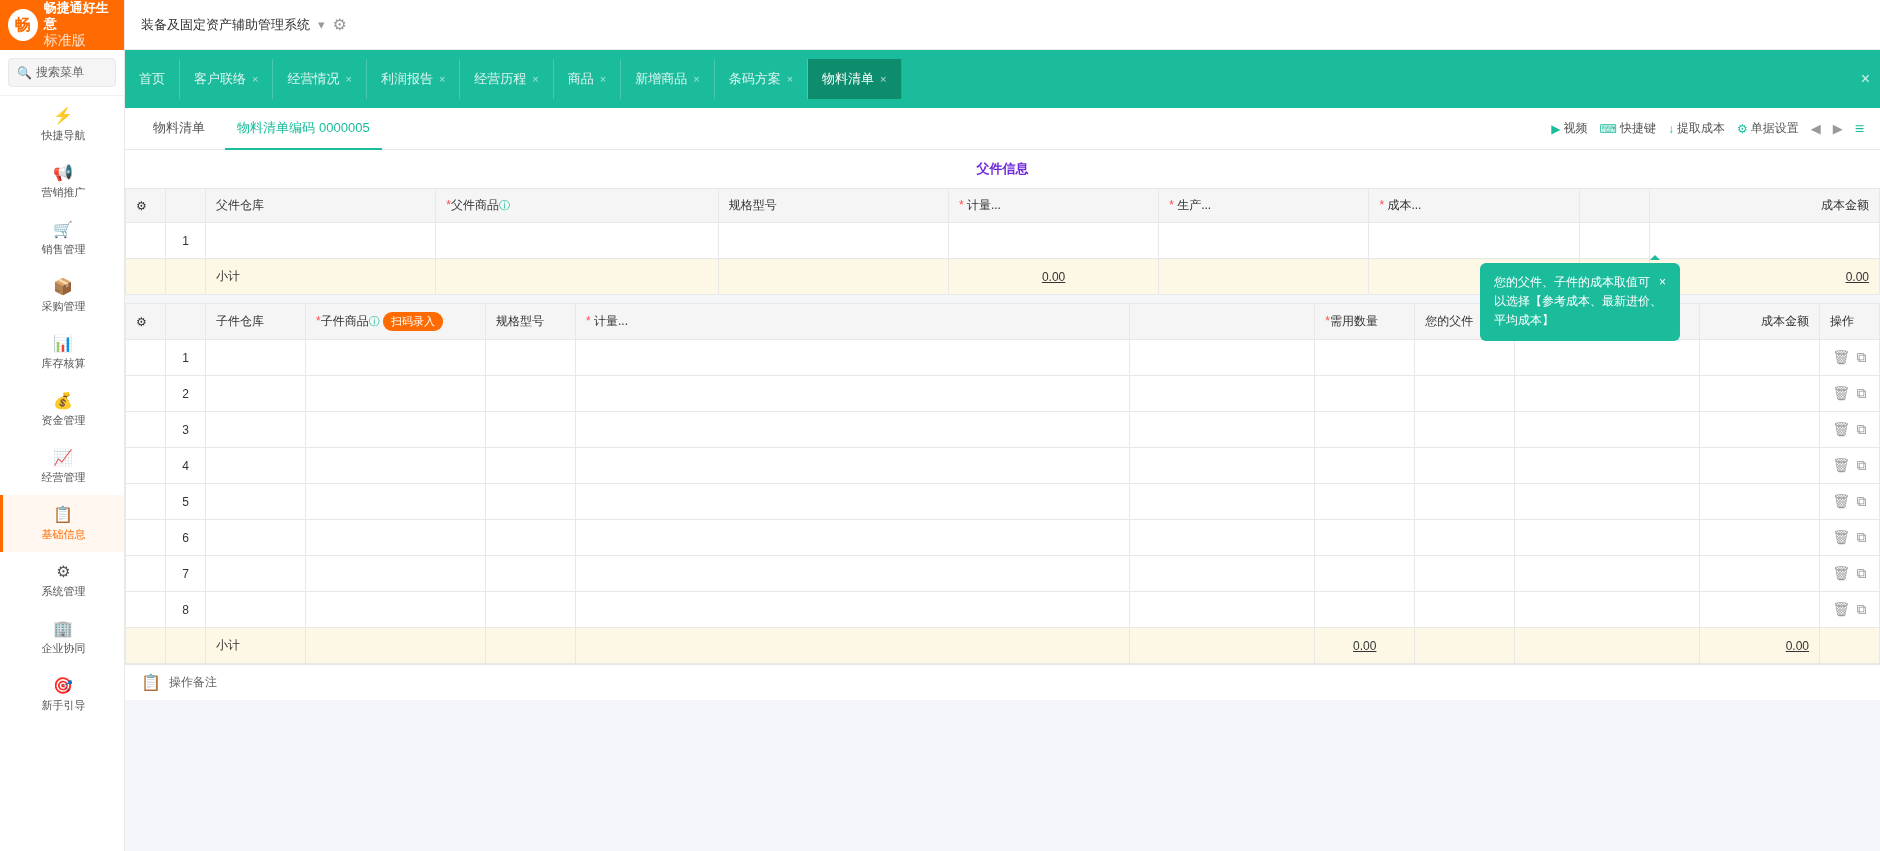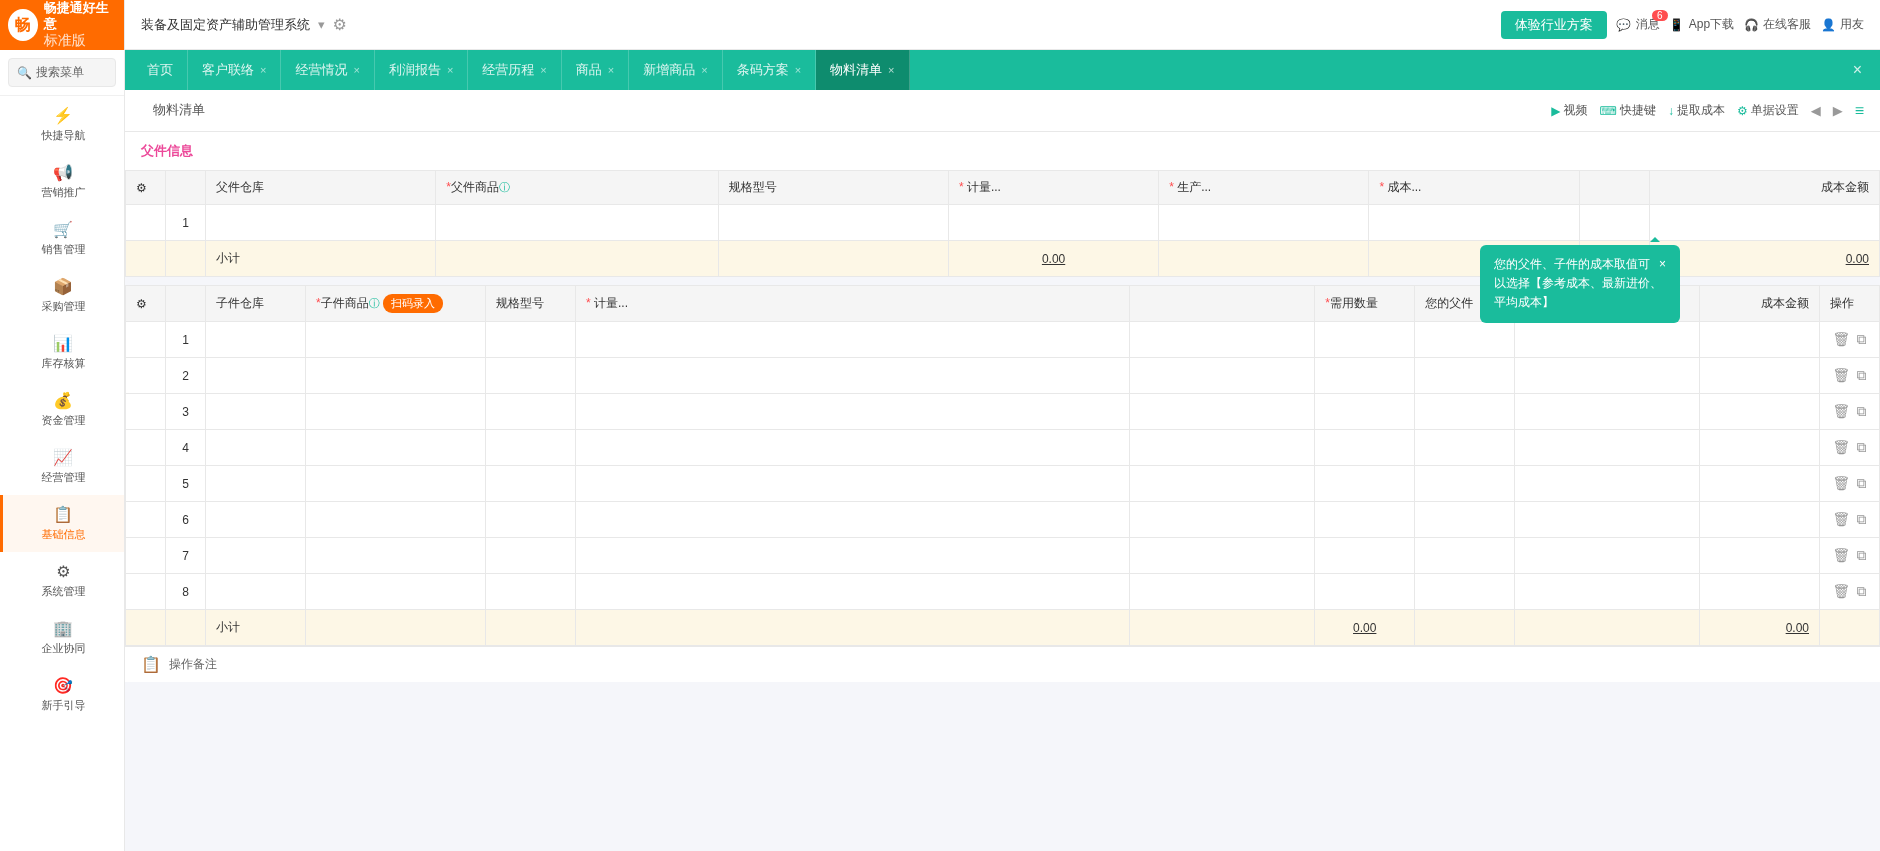--- a/index.html
+++ b/index.html
@@ -85,22 +85,22 @@
     .system-title { font-size: 13px; color: #333; }
     .header-icon-item { display: flex; align-items: center; gap: 4px; cursor: pointer; color: #555; font-size: 12px; position: relative; }
     .badge { background: #ff4d4f; color: #fff; border-radius: 10px; font-size: 10px; padding: 0 4px; position: absolute; top: -6px; right: -8px; min-width: 16px; text-align: center; }
     .try-btn { background: #1abc9c; color: #fff; border: none; border-radius: 4px; padding: 5px 14px; cursor: pointer; font-size: 13px; }
 
     
     .tabs-nav {
       background: #1abc9c;
       display: flex;
       align-items: center;
-      padding: 0 8px;
-      height: 40px;
+      padding: 0 0;
+      height: 58px;
       overflow-x: auto;
     }
     .tab-item {
       padding: 0 14px;
       height: 40px;
       display: flex;
       align-items: center;
       gap: 4px;
       cursor: pointer;
       color: rgba(255,255,255,0.85);
@@ -136,21 +136,21 @@
       border-bottom: 2px solid transparent;
     }
     .sub-tab.active { color: #1abc9c; border-bottom-color: #1abc9c; }
     .breadcrumb-code { color: #1abc9c; font-size: 13px; margin-left: 4px; }
     .sub-tabs-actions { margin-left: auto; display: flex; align-items: center; gap: 12px; }
     .action-item { display: flex; align-items: center; gap: 3px; cursor: pointer; color: #555; font-size: 12px; }
     .action-item .icon { color: #1abc9c; }
 
     
     .section { background: #fff; margin: 0; }
-    .section-title { padding: 10px 16px; font-size: 13px; color: #ec4899; font-weight: bold; }
+    .section-title { padding: 10px 16px; font-size: 13px; color: #6d28d9; font-weight: bold; text-align: center; }
 
     
     .data-table { width: 100%; border-collapse: collapse; }
     .data-table th {
       background: #f5f5f5;
       padding: 8px 10px;
       font-size: 12px;
       color: #333;
       font-weight: normal;
       border: 1px solid #e8e8e8;
@@ -293,40 +293,20 @@
 </div>
 
 <div class="main">
 
   <div class="top-header">
     <div class="header-left">
       <span class="system-title">装备及固定资产辅助管理系统</span>
       <span style="color:#999;cursor:pointer;">▾</span>
       <span style="color:#999;cursor:pointer;font-size:16px;">⚙</span>
     </div>
-    <div style="display:flex;align-items:center;gap:10px;">
-      <button class="try-btn">体验行业方案</button>
-      <div class="header-icon-item">
-        <span>💬</span>
-        <span>消息</span>
-        <span class="badge">6</span>
-      </div>
-      <div class="header-icon-item">
-        <span>📱</span>
-        <span>App下载</span>
-      </div>
-      <div class="header-icon-item">
-        <span>🎧</span>
-        <span>在线客服</span>
-      </div>
-      <div class="header-icon-item">
-        <span>👤</span>
-        <span>用友</span>
-      </div>
-    </div>
   </div>
 
   <div class="tabs-nav">
     <div class="tab-item">
       <span>首页</span>
     </div>
     <div class="tab-item">
       <span>客户联络</span>
       <span class="tab-close">×</span>
     </div>
@@ -360,20 +340,24 @@
     </div>
     <div class="tabs-close-all">×</div>
   </div>
 
   <div class="page-content">
     <div class="page-area">
 
       <div class="sub-tabs">
         <div class="sub-tab">
           <span>物料清单</span>
+        </div>
+        <div class="sub-tab active">
+          <span>物料清单编码</span>
+          <span class="breadcrumb-code">0000005</span>
         </div>
         <div class="sub-tabs-actions">
           <div class="action-item">
             <span class="icon">▶</span>
             <span>视频</span>
           </div>
           <div class="action-item">
             <span class="icon">⌨</span>
             <span>快捷键</span>
           </div>

